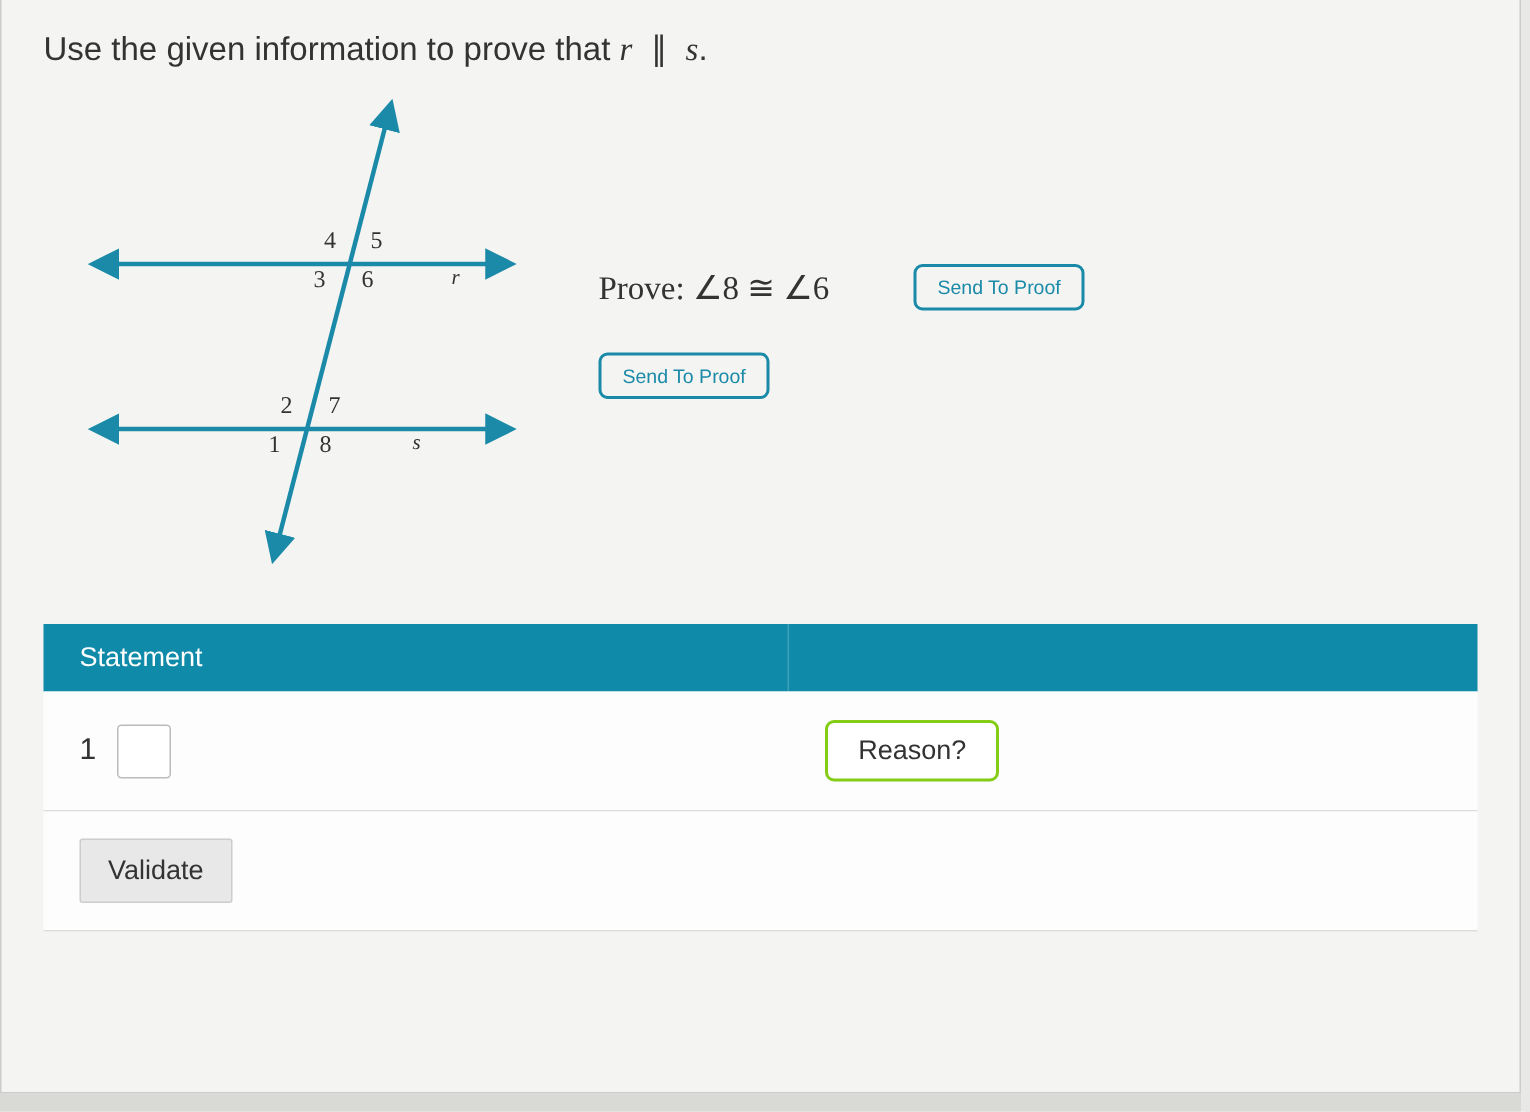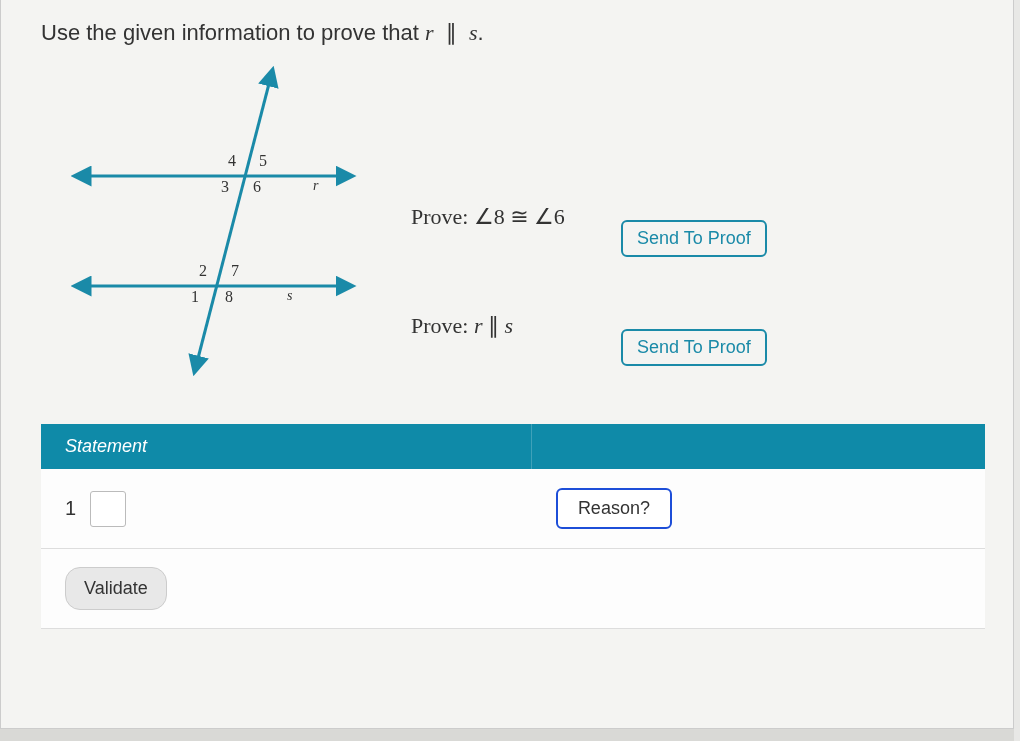--- a/index.html
+++ b/index.html
@@ -2,63 +2,63 @@
 <html><head>
   <meta charset="utf-8">
   <style>
     * { box-sizing: border-box; margin: 0; padding: 0; }
     body { font-family: Arial, Helvetica, sans-serif; background:#e8e8e6; width:1020px; height:741px; overflow:hidden; position:relative; }
     .page {
       position:absolute; top:0; left:0; right:6px; bottom:12px;
       background:#f4f4f2;
       border:1px solid #ccc;
       border-top:none;
-      padding:20px 28px 0 40px;
+      padding:20px 28px 0 28px;
     }
     .prompt-line { font-size:22px; color:#333; margin-bottom:10px; }
     .em { font-style:italic; font-family:'Times New Roman', serif; }
     .parallel { font-family:'Times New Roman', serif; }
 
     .content-row { display:flex; align-items:flex-start; gap:10px; margin-top:10px; }
     .diagram-box { width:360px; height:330px; position:relative; flex-shrink:0; }
     .diagram-box svg { position:absolute; top:0; left:0; }
     .diagram-label { position:absolute; font-family:'Times New Roman', serif; font-size:16px; color:#333; }
 
     .gp-col { flex:1; padding-top:120px; }
     .gp-line { display:flex; align-items:center; margin-bottom:28px; font-size:22px; color:#333; }
     .gp-text { min-width:210px; font-family:'Times New Roman', serif; }
     .send-btn {
       border:2px solid #1a8aa8; border-radius:6px; color:#1a8aa8;
-      background:transparent; font-size:18px; padding:6px 14px;
-      cursor:pointer; white-space:nowrap; font-family:Arial;margin-top:44px;
+      background:transparent; font-size:13px; padding:6px 14px;
+      cursor:pointer; white-space:nowrap; font-family:Arial;
     }
 
     .proof-table { margin-top:30px; }
     .proof-header { display:flex; background:#0f8aa8; color:#fff; font-size:18px; }
-    .ph-cell { padding:12px 24px;font-style:italic; }
+    .ph-cell { padding:12px 24px; }
     .ph-stmt { width:52%; border-right:1px solid rgba(255,255,255,0.2); }
     .ph-reason { width:48%; }
 
     .proof-row { display:flex; background:#fdfdfd; border-bottom:1px solid #ddd; min-height:80px; align-items:center; }
     .pr-stmt { width:52%; padding:18px 24px; display:flex; align-items:center; gap:14px; }
     .pr-reason { width:48%; padding:18px 24px; }
     .row-num { font-size:20px; color:#333; }
     .stmt-input {
       width:36px; height:36px; border:1px solid #bbb; background:#fff;
       border-radius:3px;
     }
     .reason-btn {
-      border:2px solid #1d4ed8; border-radius:6px; color:#333;
+      border:2px solid #84cc16; border-radius:6px; color:#333;
       background:#fff; font-size:18px; padding:8px 20px; cursor:pointer;
       font-family:Arial;
     }
     .validate-row { background:#fdfdfd; padding:18px 24px; border-bottom:1px solid #ddd;}
     .validate-btn {
       background:#e8e8e8; border:1px solid #ccc; color:#333;
-      font-size:18px; padding:10px 18px; border-radius:15px; cursor:pointer;
+      font-size:18px; padding:10px 18px; border-radius:2px; cursor:pointer;
       font-family:Arial;
     }
     .thick-bottom { position:absolute; left:0; right:6px; bottom:0; height:12px; background:#d9d9d6;}
   </style>
 </head>
 <body>
 
 <div class="page">
 
   <div class="prompt-line">
@@ -98,23 +98,20 @@
     </div>
 
     <div class="gp-col">
       <div class="gp-line">
         <div class="gp-text">
           <span>Prove: </span><span>∠8 ≅ ∠6</span>
         </div>
         <button class="send-btn">Send To Proof</button>
       </div>
       <div class="gp-line">
-        <div class="gp-text">
-          <span>Prove: </span><span class="em">r</span> <span>∥</span> <span class="em">s</span>
-        </div>
         <button class="send-btn">Send To Proof</button>
       </div>
     </div>
 
   </div>
 
   <div class="proof-table">
     <div class="proof-header">
       <div class="ph-cell ph-stmt">Statement</div>
     </div>

